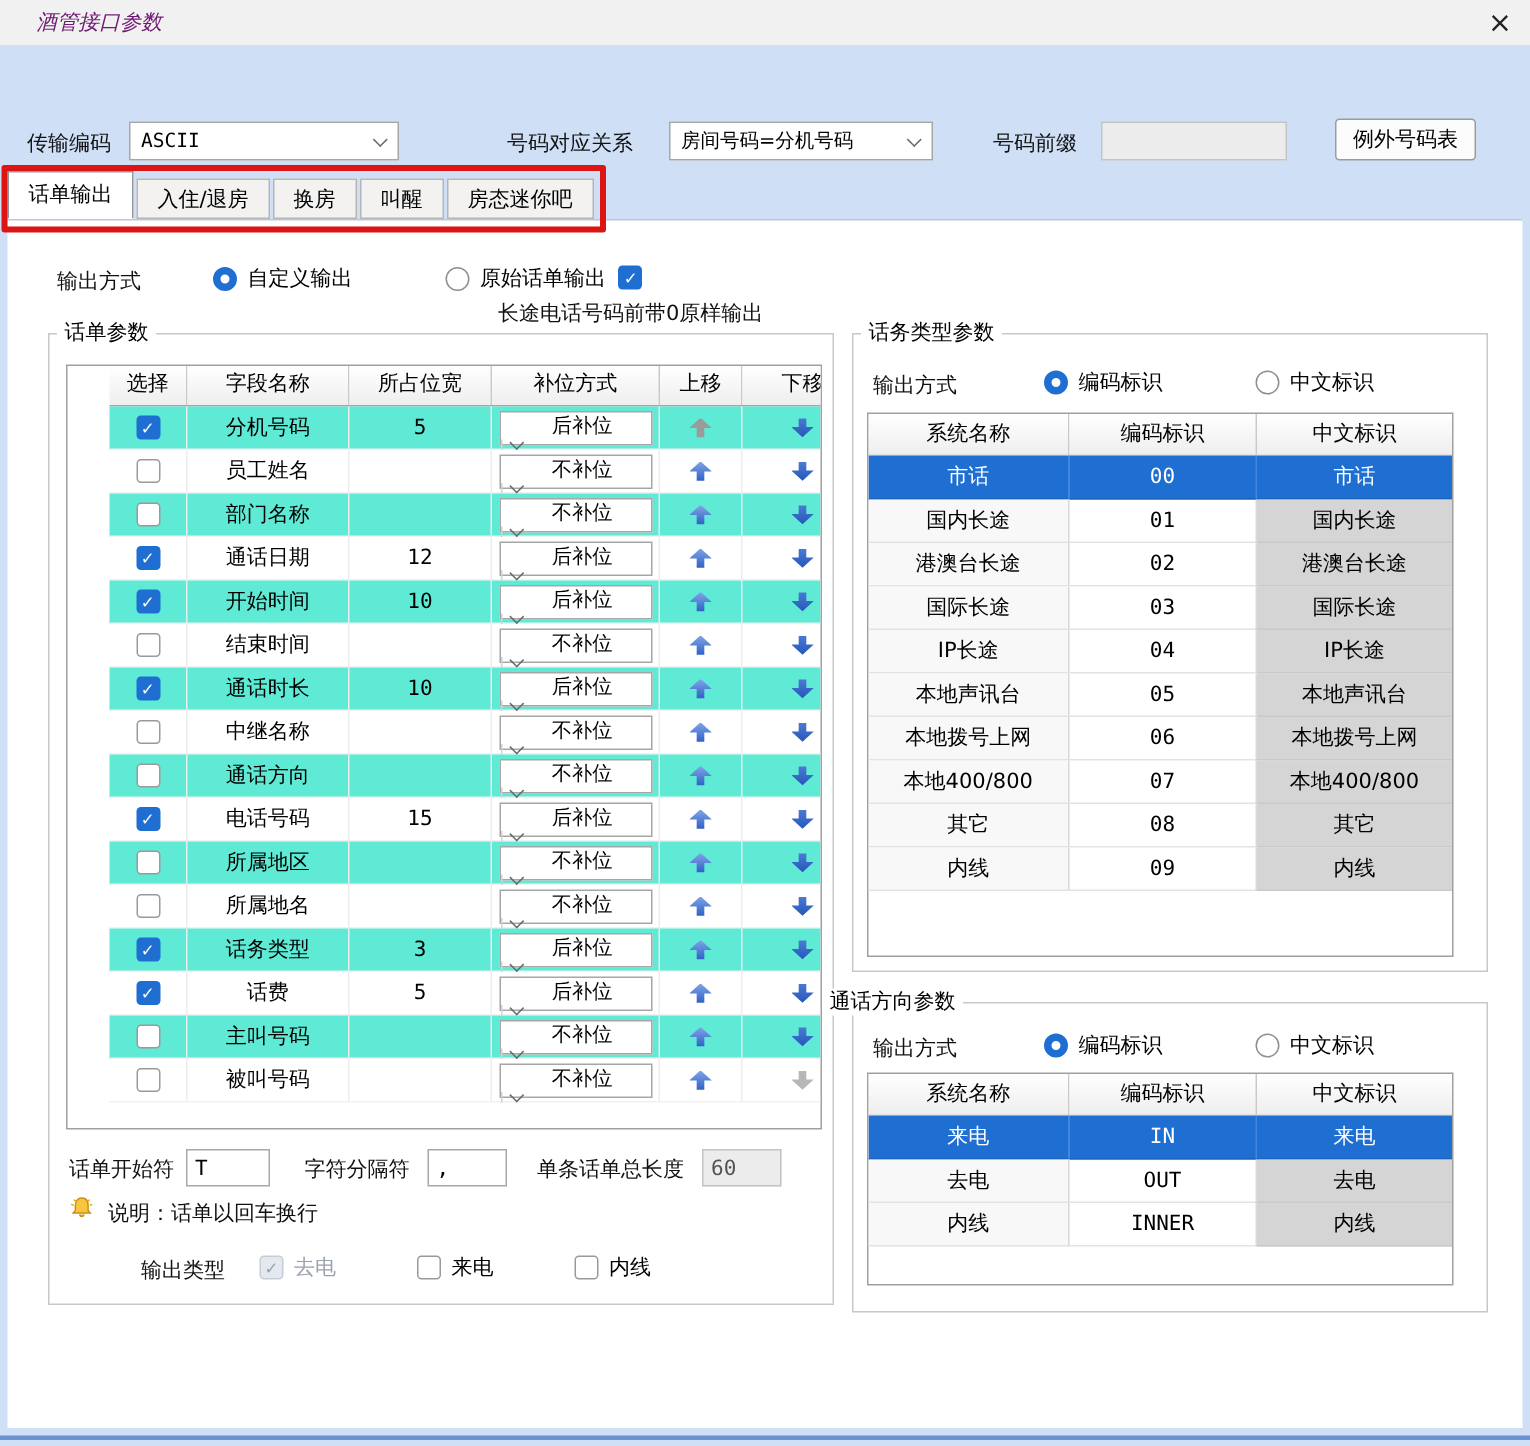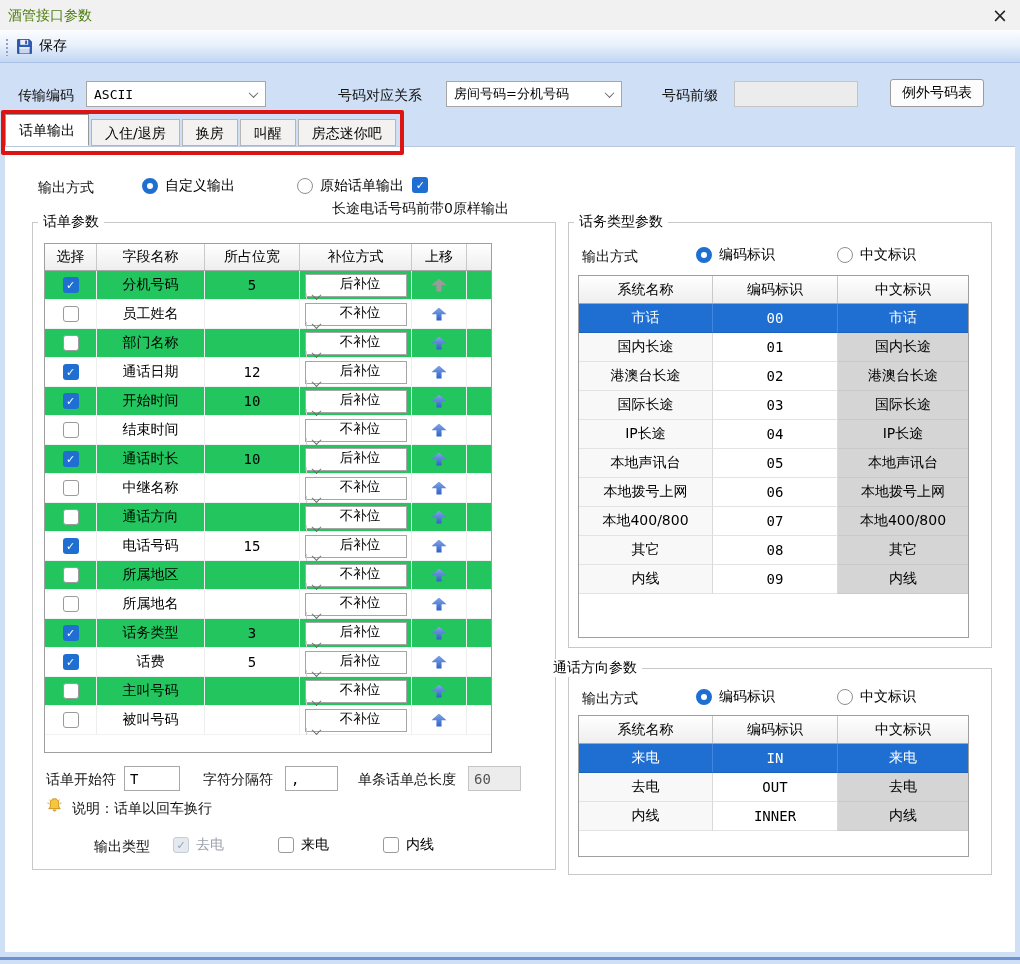--- a/index.html
+++ b/index.html
@@ -3,21 +3,21 @@
 <meta charset="utf-8">
 <style>
   :root{ --accent:#1f6fd2; --annot:#dd1414; }
   *{margin:0;padding:0;box-sizing:border-box;}
   body{font-family:"DejaVu Sans","Liberation Sans",sans-serif;background:#888;}
   .window{position:relative;width:1020px;height:964px;background:#cfdff6;overflow:hidden;}
   .mono{font-family:"DejaVu Sans Mono","Liberation Mono",monospace;}
 
   
   .titlebar{position:absolute;left:0;top:0;width:1020px;height:30px;background:#f1f1f1;}
-  .title{position:absolute;left:8px;top:0;line-height:30px;font-size:14px;color:#4d7c0f;white-space:nowrap;}
+  .title{position:absolute;left:24px;top:0;line-height:30px;font-size:14px;color:#701a75;white-space:nowrap;font-style:italic;}
   .closebtn{position:absolute;right:6px;top:2px;width:28px;height:26px;text-align:center;line-height:26px;font-size:19px;color:#222;cursor:pointer;}
 
   
   .toolbar{position:absolute;left:0;top:30px;width:1020px;height:33px;
     background:linear-gradient(#fcfdff 0%,#e9f1fc 45%,#c2d6f2 100%);border-bottom:1px solid #a9c1e5;}
   .grip{position:absolute;left:5px;top:8px;width:4px;height:18px;
     background-image:radial-gradient(circle,#8ba3c7 1px,transparent 1.4px);background-size:4px 4px;}
   .savebtn{position:absolute;left:16px;top:5px;height:22px;display:flex;align-items:center;gap:6px;font-size:14px;color:#000;cursor:pointer;white-space:nowrap;}
 
   .lab{position:absolute;font-size:14px;color:#111;white-space:nowrap;}
@@ -66,21 +66,21 @@
   
   .tblbox{position:absolute;background:#fff;border:1px solid #9f9f9f;z-index:3;overflow:hidden;}
   .lt-head,.lrow{display:grid;grid-template-columns:52px 108px 95px 112px 55px 80px;}
   .rt-head,.rrow{display:grid;grid-template-columns:134px 125px 130px;}
   .hcell{height:26px;line-height:25px;text-align:center;background:linear-gradient(#ffffff,#eeeeee);border-right:1px solid #c9c9c9;font-size:14px;white-space:nowrap;}
   .hcell:last-child{border-right:none;}
   .lt-head{border-bottom:1px solid #a6a6a6;}
   .rt-head{border-bottom:1px solid #a6a6a6;}
   .rt-head .hcell{height:27px;line-height:26px;}
   .lrow{height:29px;border-bottom:1px solid #f1f1f1;}
-  .lrow.alt{background:#22c55e;}
+  .lrow.alt{background:#5eead4;}
   .lc{display:flex;align-items:center;justify-content:center;font-size:14px;border-right:1px solid #ededed;white-space:nowrap;}
   .lc:last-child{border-right:none;}
   .rrow{height:29px;}
   .rc{display:flex;align-items:center;justify-content:center;font-size:14px;border-right:1px solid #d9d9d9;border-bottom:1px solid #e3e3e3;white-space:nowrap;}
   .rc.c1{background:#f8f8f8;}
   .rc.c3{background:#d5d5d5;border-bottom-color:#c9c9c9;border-right:none;}
   .rrow.sel .rc{background:var(--accent);color:#fff;border-right-color:#4485de;border-bottom-color:#1b63bd;}
 
   
   .cell-combo{width:102px;height:23px;border:1px solid #a6a6a6;background:#fff;display:flex;align-items:center;cursor:pointer;flex-direction:column;}
@@ -97,33 +97,20 @@
 </head>
 <body>
 
 <div class="window">
 
   <div class="titlebar">
     <span class="title">酒管接口参数</span>
     <span class="closebtn">×</span>
   </div>
 
-  <div class="toolbar">
-    <span class="grip"></span>
-    <div class="savebtn">
-      <svg width="17" height="17" viewBox="0 0 16 16">
-        <path d="M1.5 1.5h11l2 2v11h-13z" fill="#2f5bb5" stroke="#1d3f8c" stroke-width="0.8"></path>
-        <rect x="4" y="1.8" width="7.5" height="4.6" fill="#e9eef7"></rect>
-        <rect x="8.6" y="2.4" width="1.8" height="3.4" fill="#2f5bb5"></rect>
-        <rect x="3.2" y="8.6" width="9.6" height="5.9" fill="#c9d6ee"></rect>
-        <rect x="3.2" y="8.6" width="9.6" height="1.4" fill="#eef3fa"></rect>
-      </svg>
-      <span>保存</span>
-    </div>
-  </div>
 
   <span class="lab" style="left:18px;top:87px;">传输编码</span>
   <div class="combo" style="left:86px;top:81px;width:180px;height:26px;gap:40px;">
     <span class="cval mono">ASCII</span>
     <span class="carea">
         <span class="chev"></span>
       </span>
   </div>
   <span class="lab" style="left:338px;top:87px;">号码对应关系</span>
   <div class="combo" style="left:446px;top:81px;width:176px;height:26px;">
@@ -160,21 +147,21 @@
       </span>
     </div>
   <div class="optrow z" style="left:332px;top:177px;gap:7px;flex-direction:column;">
     <span class="cb checked"></span>
     <span class="lab" style="position:static;">长途电话号码前带0原样输出</span>
   </div>
 
   <div class="group" style="left:32px;top:222px;width:524px;height:648px;"></div>
   <span class="gcap" style="left:38px;top:213px;">话单参数</span>
 
-  <div class="tblbox" style="left:44px;top:243px;width:448px;height:510px;">
+  <div class="tblbox" style="left:44px;top:243px;width:504px;height:510px;padding-left:28px;">
     <div class="lt-head" id="lt-head">
         <div class="hcell">选择</div>
         <div class="hcell">字段名称</div>
         <div class="hcell">所占位宽</div>
         <div class="hcell">补位方式</div>
         <div class="hcell">上移</div>
         <div class="hcell">下移</div>
       </div>
     <div id="lt-body">
         <div class="lrow alt">

